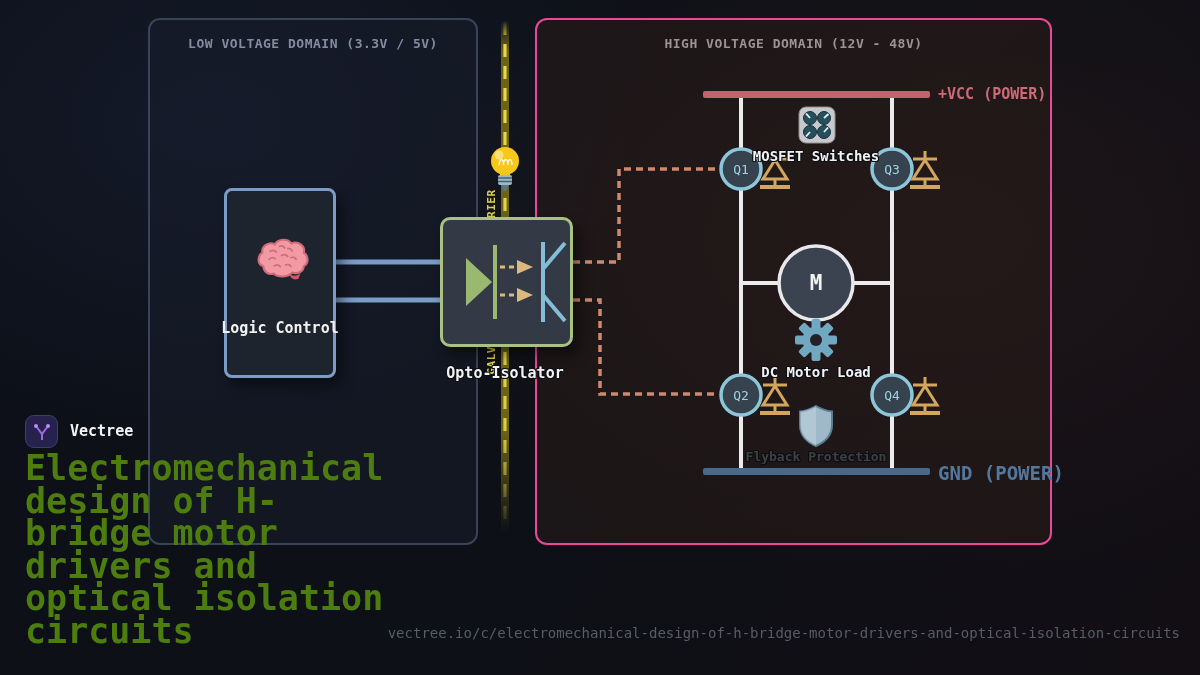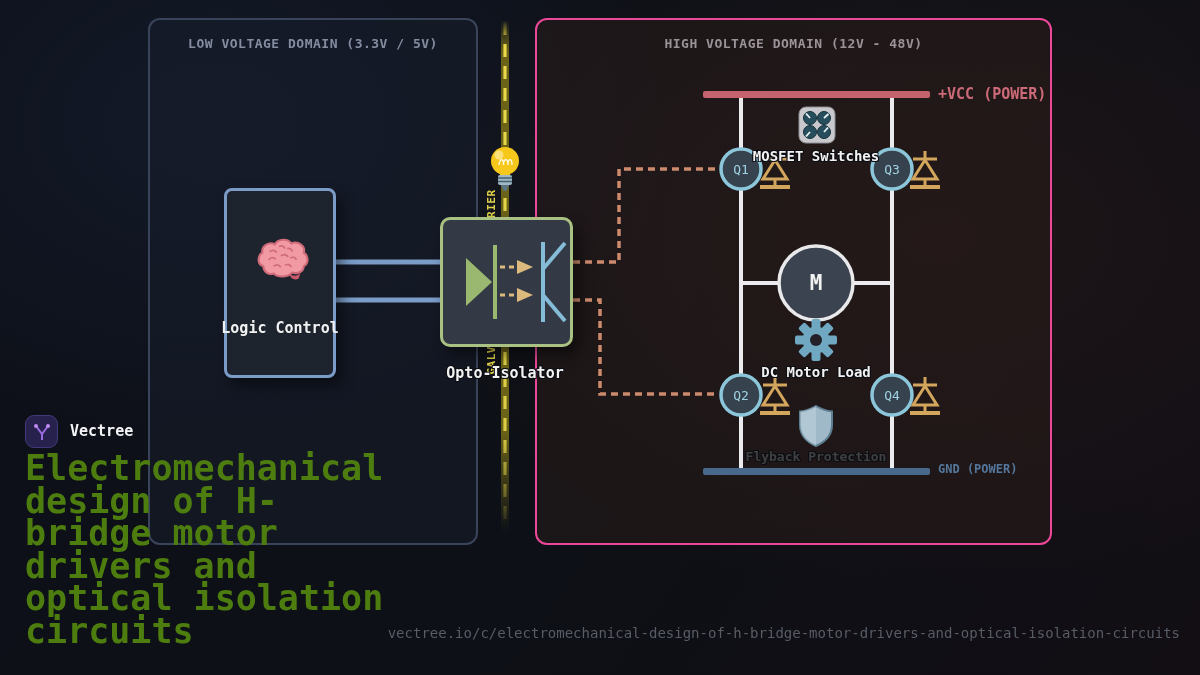--- a/index.html
+++ b/index.html
@@ -35,21 +35,21 @@
     background:#1e242e; border:3px solid #7a9cc6; border-radius:8px; }
   .opto-box{ left:440px; top:217px; width:133px; height:130px;
     background:#333a46; border:3px solid #a9c183; }
 
   .lbl{ position:absolute; white-space:nowrap; z-index:5; }
   .lbl-c{ transform:translateX(-50%); text-align:right; }
   .lbl-white{ color:#f2f2f2; font-weight:700; }
   .outline{ text-shadow:1px 1px 0 #0c0e14,-1px 1px 0 #0c0e14,1px -1px 0 #0c0e14,-1px -1px 0 #0c0e14; }
 
   .vcc-label{ left:938px; top:85px; font-size:15px; font-weight:700; color:#cd6a78; }
-  .gnd-label{ left:938px; top:462px; font-size:12px; font-weight:700; color:#54779c; }
+  .gnd-label{ left:938px; top:462px; font-size:19px; font-weight:700; color:#54779c; }
   .mosfet-label{ left:816px; top:148px; font-size:14px; }
   .load-label{ left:816px; top:364px; font-size:14px; }
   .flyback-label{ left:816px; top:449px; font-size:13px; font-weight:700; color:#404040; }
   .q-label{ font-size:13px; color:#9fd3e3; transform:translate(-50%,-50%); }
   .m-label{ left:816px; top:283px; transform:translate(-50%,-50%); font-size:21px; }
   .opto-label{ left:505px; top:364px; font-size:15px; z-index:6; }
   .logic-label{ left:50%; top:128px; transform:translateX(-50%); font-size:15px;
     color:#f2f2f2; font-weight:700; position:absolute; white-space:nowrap; }
 
   .logo{ left:25px; top:415px; width:33px; height:33px; border-radius:9px;

